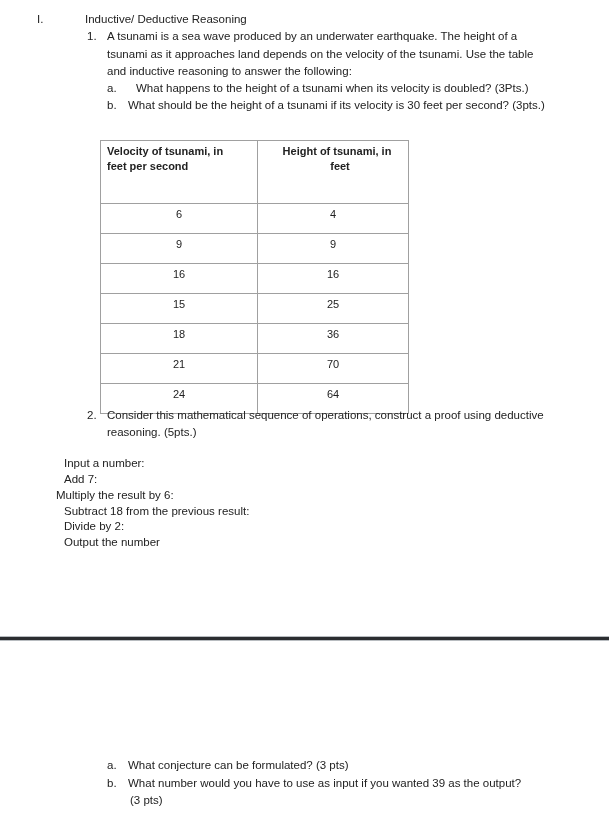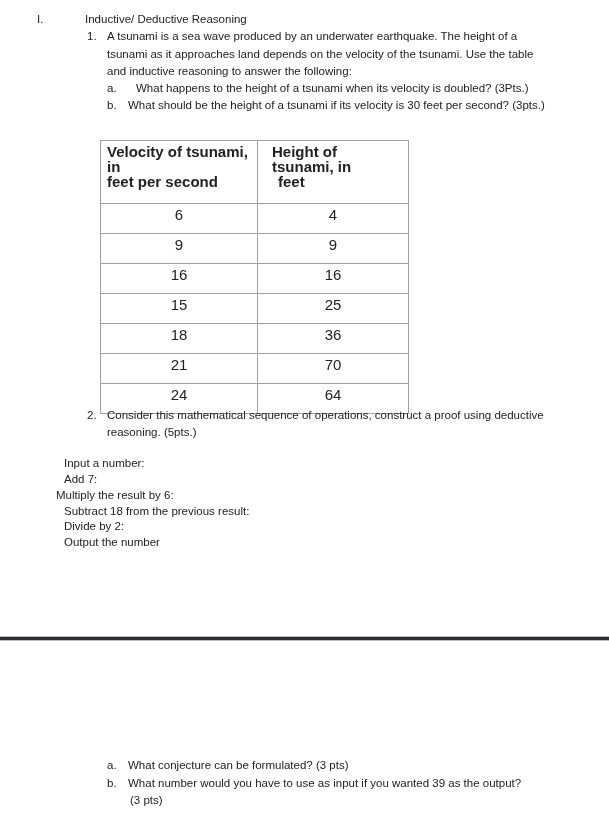--- a/index.html
+++ b/index.html
@@ -1,22 +1,22 @@
 <!DOCTYPE html>
 <html><head>
 <meta charset="utf-8">
 <style>
   html, body { margin: 0; padding: 0; background: #ffffff; }
   body { width: 609px; height: 819px; position: relative; overflow: hidden;
          font-family: "Liberation Sans", "DejaVu Sans", sans-serif; color: #222; font-size: 11.5px; }
   .abs { position: absolute; white-space: nowrap; line-height: 16px; }
   table.data { position: absolute; left: 100px; top: 140px; width: 309px; border-collapse: collapse; }
-  table.data td, table.data th { border: 1px solid #a0a0a0; font-size: 15px; color: #222; }
+  table.data td, table.data th { border: 1px solid #a0a0a0; font-size: 11px; color: #222; }
   table.data th { height: 56px; vertical-align: top; text-align: left; font-weight: bold; padding: 3px 6px; line-height: 15px; }
-  table.data th.col2 { padding-left: 14px; }
+  table.data th.col2 { padding-left: 14px; text-align: center; }
   table.data td { height: 25px; text-align: center; vertical-align: top; padding-top: 3px; line-height: 15px; }
   table.data td.c1 { width: 154px; }
   .divider { position: absolute; left: 0; top: 636px; width: 609px; height: 5px; background: #2b2d30; border-top: 1px solid #b8bcc0; border-bottom: 1px solid #b8bcc0; box-sizing: border-box; }
 </style>
 </head>
 <body>
 
 <div>
 
   <span class="abs" style="left:37px; top:11px;">I.</span>

